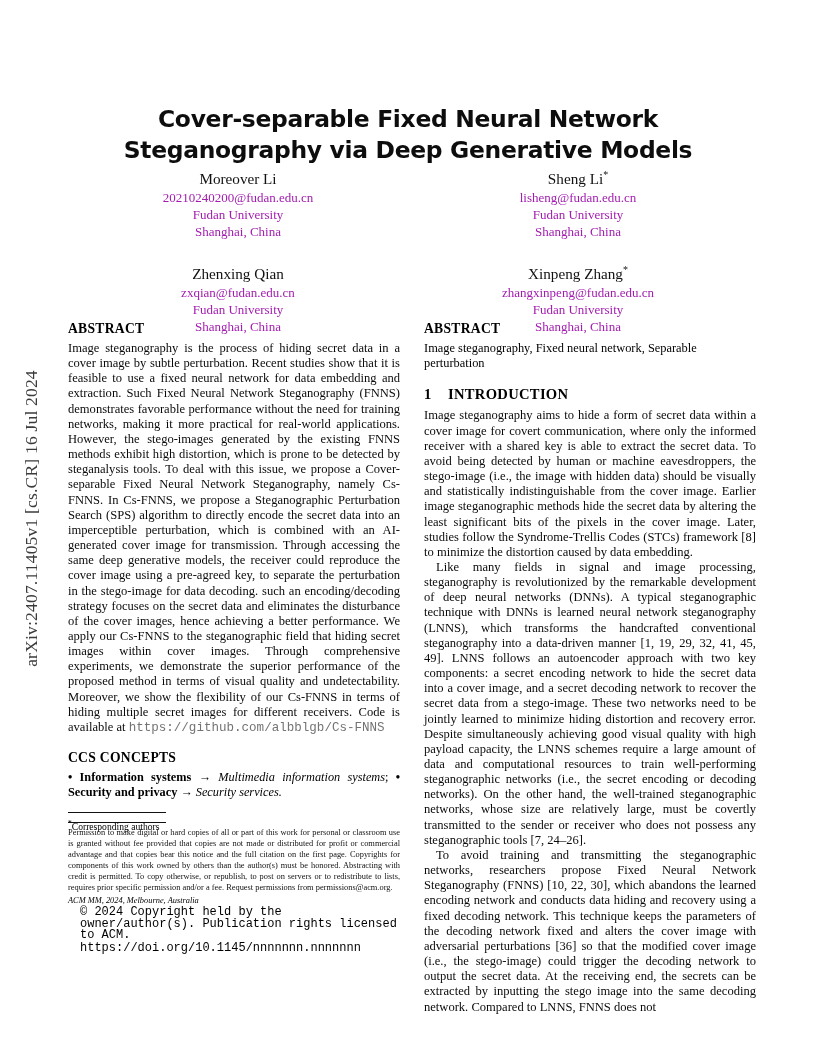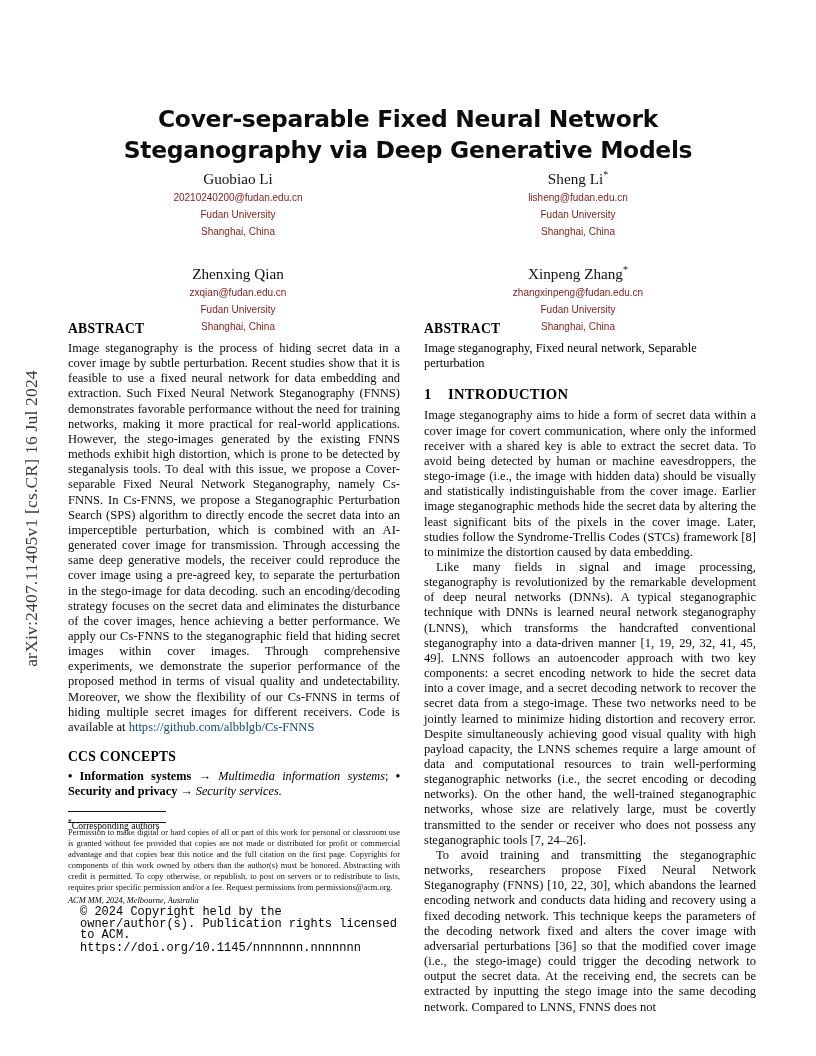--- a/index.html
+++ b/index.html
@@ -77,24 +77,24 @@
     font-family: "Liberation Serif", serif;
     font-size: 15.2px;
     line-height: 21px;
     color: #111;
   }
   .author-sup {
     font-size: 10px;
     vertical-align: super;
   }
   .author-line {
-    font-family: Liberation Sans, sans-serif;
-    font-size: 10px;
+    font-family: Liberation Serif, serif;
+    font-size: 13px;
     line-height: 17.2px;
-    color: #7f1d1d;
+    color: #a21caf;
   }
 
   
   .col-left {
     position: absolute;
     left: 68px;
     top: 320px;
     width: 332px;
   }
   .col-right {
@@ -130,23 +130,23 @@
     font-size: 12.55px;
     line-height: 15.15px;
     text-align: justify;
     margin: 0;
     hyphens: none;
     color: #0a0a0a;
   }
   p.body.indent { text-indent: 12px; font-family: Liberation Serif, serif; }
 
   a.url-link {
-    color: #0c4a6e;
+    color: #737373;
     text-decoration: none;
-    font-family: Liberation Serif, serif;
+    font-family: Liberation Mono, monospace;
   }
 
   .ccs-block {
     margin-top: 13px;
   }
   p.ccs-text {
     font-family: "Liberation Serif", serif;
     font-size: 12.3px;
     line-height: 14.8px;
     margin: 0;
@@ -221,21 +221,21 @@
   <div class="arxiv-stamp">arXiv:2407.11405v1  [cs.CR]  16 Jul 2024</div>
 
   <div class="title-block">
     <h1 class="paper-title">Cover-separable Fixed Neural Network Steganography via Deep Generative Models</h1>
   </div>
 
   <div class="authors">
 
     <div class="author-col">
       <div class="author-name">
-        <span>Guobiao Li</span><span class="author-sup"></span>
+        <span>Moreover Li</span><span class="author-sup"></span>
       </div>
       <div class="author-line">20210240200@fudan.edu.cn</div>
       <div class="author-line">Fudan University</div>
       <div class="author-line">Shanghai, China</div>
     </div>
 
     <div class="author-col">
       <div class="author-name">
         <span>Sheng Li</span><span class="author-sup">*</span>
       </div>

